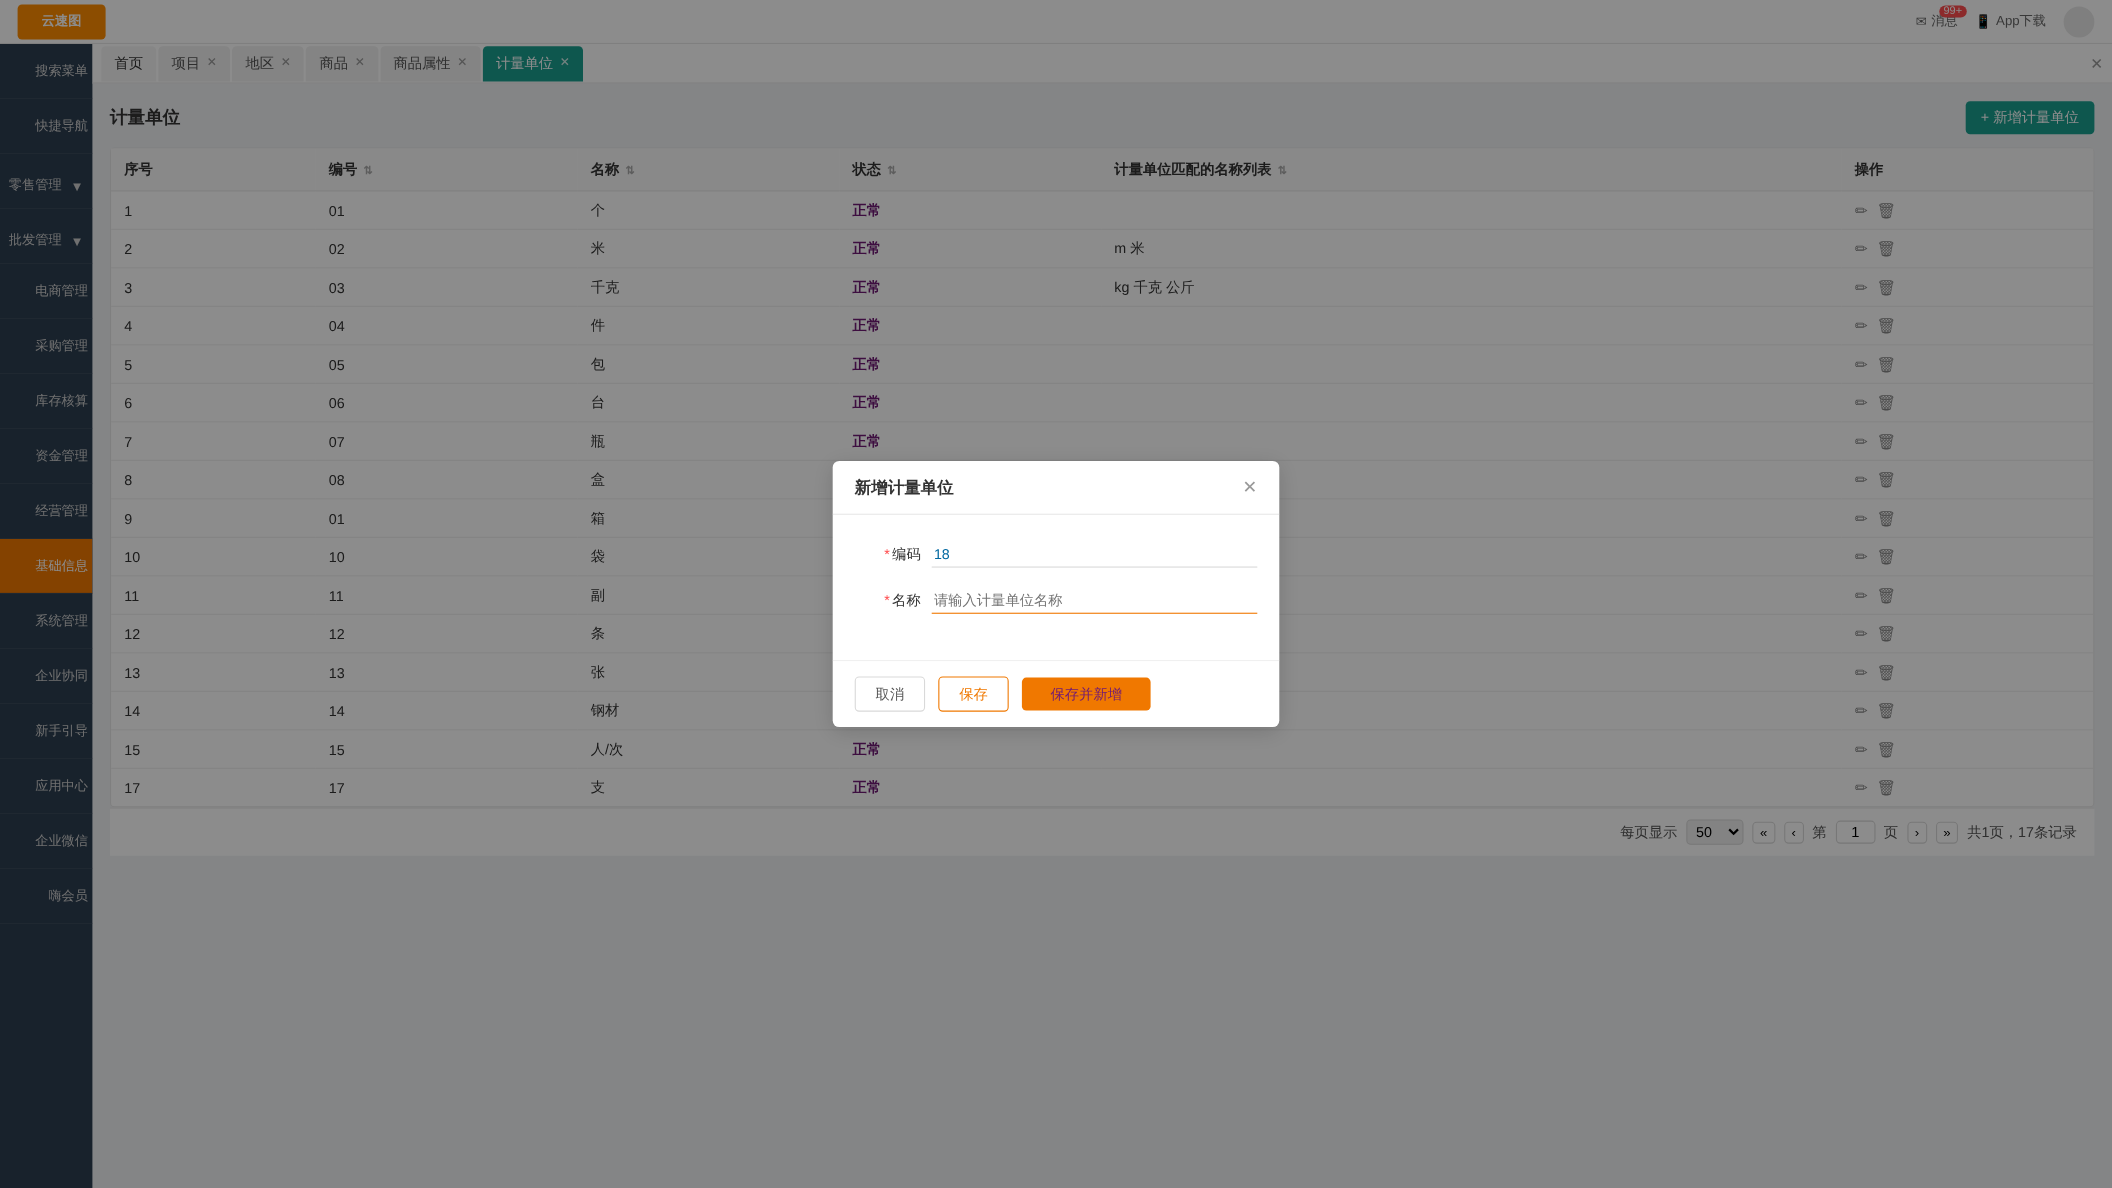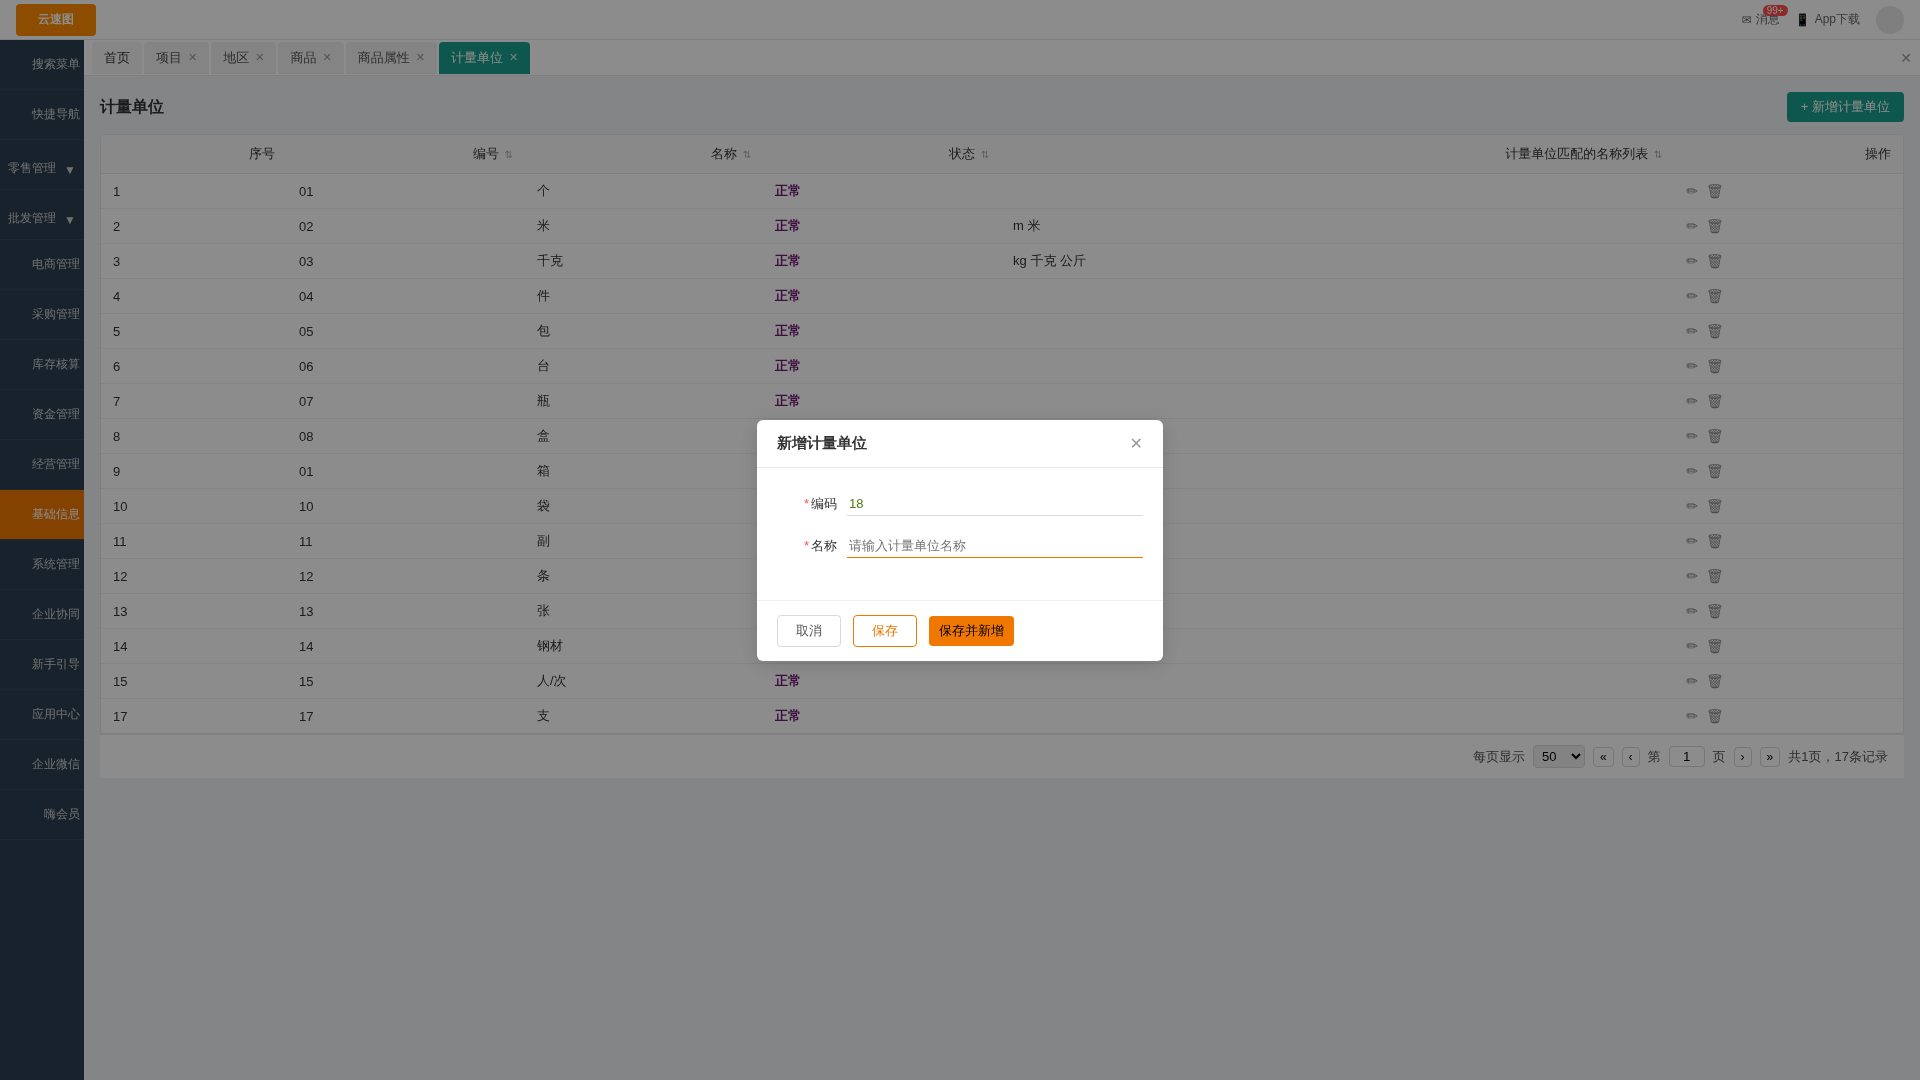--- a/index.html
+++ b/index.html
@@ -197,22 +197,22 @@
     }
     table {
       width: 100%;
       border-collapse: collapse;
     }
     thead tr {
       background: #fafafa;
     }
     th {
       padding: 10px 12px;
-      text-align: right;
-      font-weight: 400;
+      text-align: left;
+      font-weight: 700;
       font-size: 13px;
       color: #333;
       border-bottom: 1px solid #e8e8e8;
       white-space: nowrap;
     }
     th .sort-icons { color: #aaa; margin-left: 2px; font-size: 10px; }
     td {
       padding: 8px 12px;
       border-bottom: 1px solid #f0f0f0;
       font-size: 13px;
@@ -291,21 +291,21 @@
       flex-shrink: 0;
     }
     .form-label .required { color: #ff4d4f; margin-right: 2px; }
     .form-input {
       flex: 1;
       border: none;
       border-bottom: 1px solid #d9d9d9;
       padding: 4px 2px;
       font-size: 13px;
       outline: none;
-      color: #4d7c0f;
+      color: #0369a1;
     }
     .form-input.name-input { border-bottom-color: #f07800; }
     .modal-footer {
       display: flex;
       align-items: center;
       justify-content: flex-start;
       padding: 14px 20px;
       gap: 12px;
       border-top: 1px solid #f0f0f0;
     }
@@ -321,27 +321,27 @@
     .btn-save {
       padding: 6px 18px;
       border: 1px solid #f07800;
       border-radius: 4px;
       background: #fff;
       cursor: pointer;
       font-size: 13px;
       color: #f07800;
     }
     .btn-save-new {
-      padding: 6px 10px;
+      padding: 6px 26px;
       border: none;
       border-radius: 4px;
       background: #f07800;
       cursor: pointer;
       font-size: 13px;
-      color: #000000;
+      color: #701a75;
     }
   </style>
 </head>
 <body>
 
 <div class="top-header">
   <div class="logo-area">
     <div class="logo-box">
       <span>云速图</span>
     </div>

